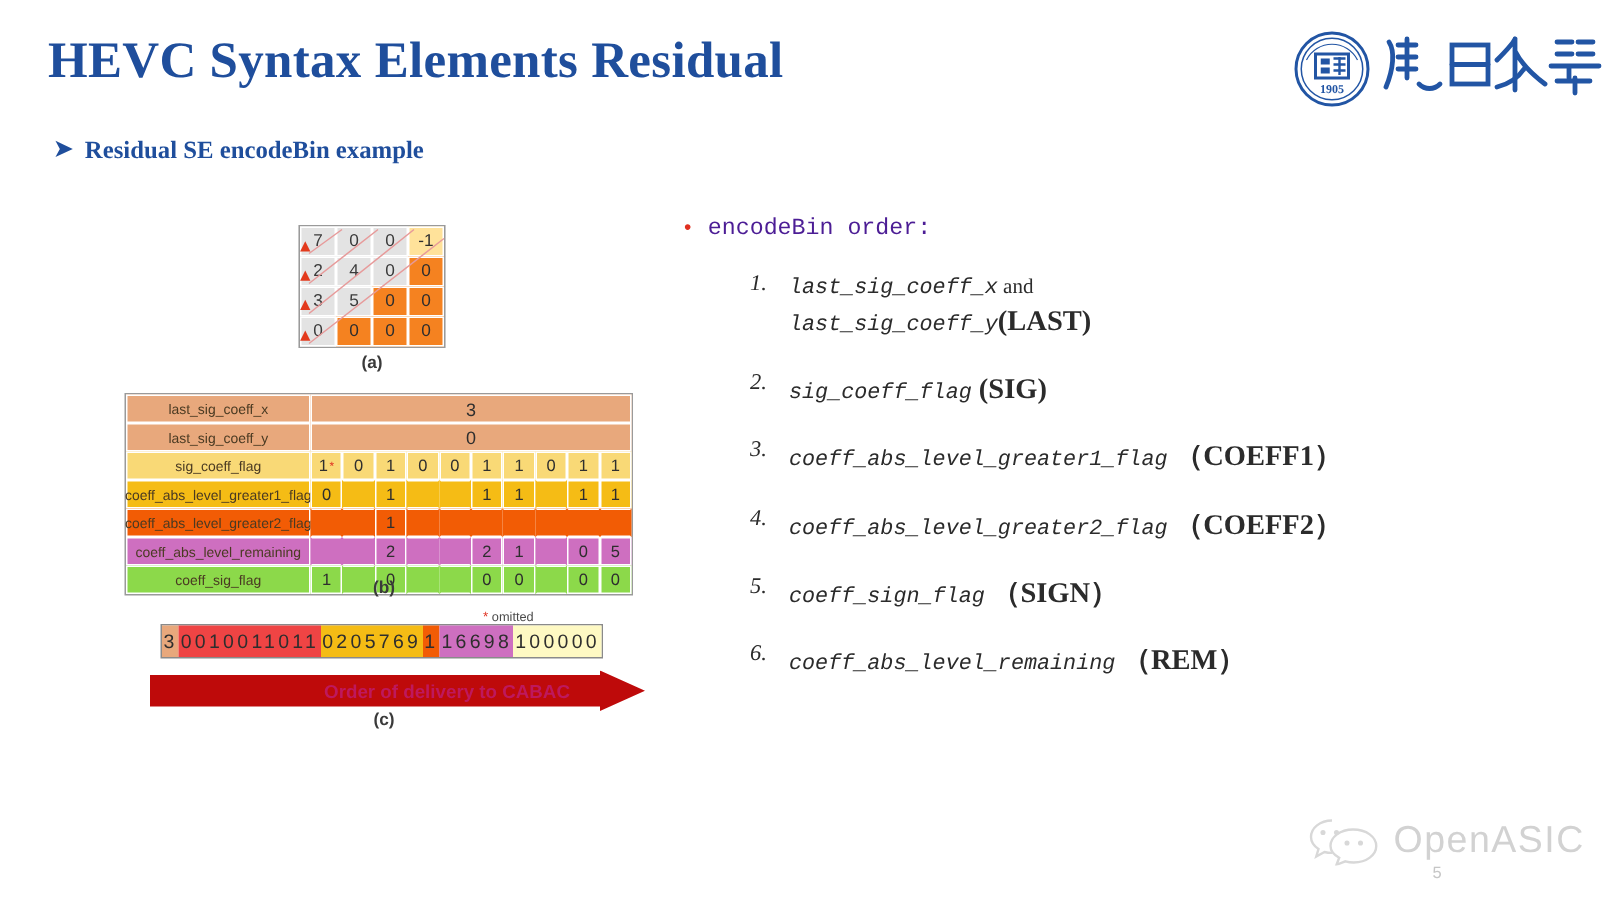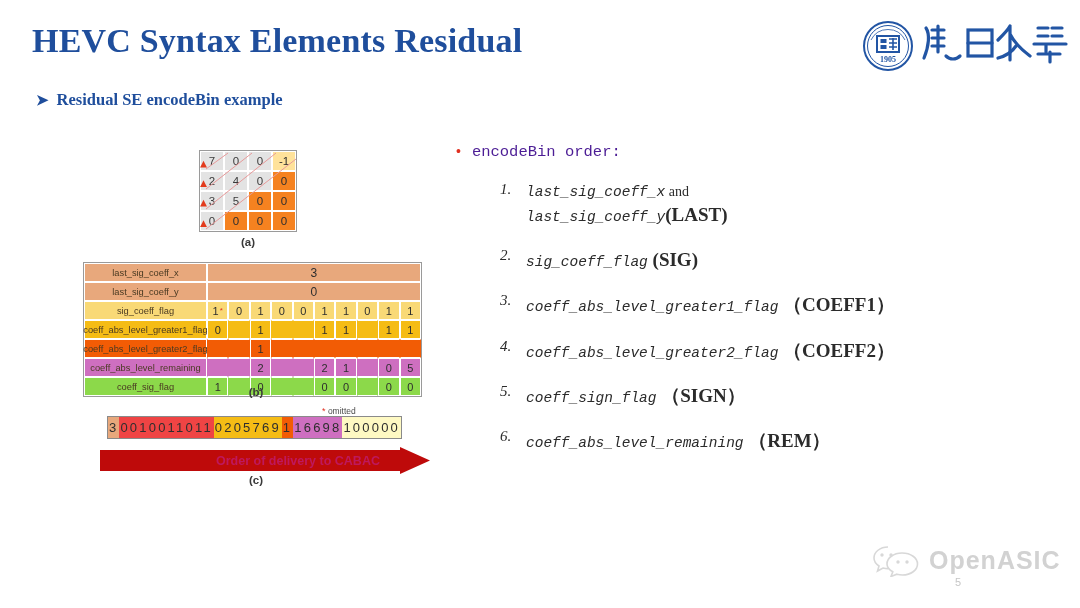--- a/index.html
+++ b/index.html
@@ -114,21 +114,21 @@
   .olist{margin:20px 0 0 0;padding:0;list-style:none;}
   .oitem{display:flex;gap:13px;margin-left:44px;margin-bottom:19px;
          font-family:"Liberation Serif", serif;}
   .onum{font-style:italic;font-size:15px;color:#2b2b2b;width:13px;flex:none;}
   .otxt{font-size:15px;color:#2b2b2b;line-height:1.38;}
   .mono-i{font-family:"Liberation Mono", monospace;font-style:italic;font-size:14.5px;}
   .abbr{font-family:"Liberation Serif", serif;font-weight:bold;font-size:19px;}
   .plain{font-family:Liberation Serif, serif;font-size:14px;}
 
   
-  .oa{position:absolute;left:872px;top:543px;display:flex;align-items:center;gap:9px;font-weight:bold;}
+  .oa{position:absolute;left:872px;top:543px;display:flex;align-items:center;gap:9px;}
   .oa .oatext{font-size:25px;color:#d2d2d2;letter-spacing:1px;
               font-family:"Liberation Sans",sans-serif;}
   .pageno{position:absolute;left:955px;top:576px;font-size:11px;color:#c6c6c6;}
 </style>
 </head>
 <body>
 
 <div class="slide">
 
   <div class="title">HEVC Syntax Elements Residual</div>

